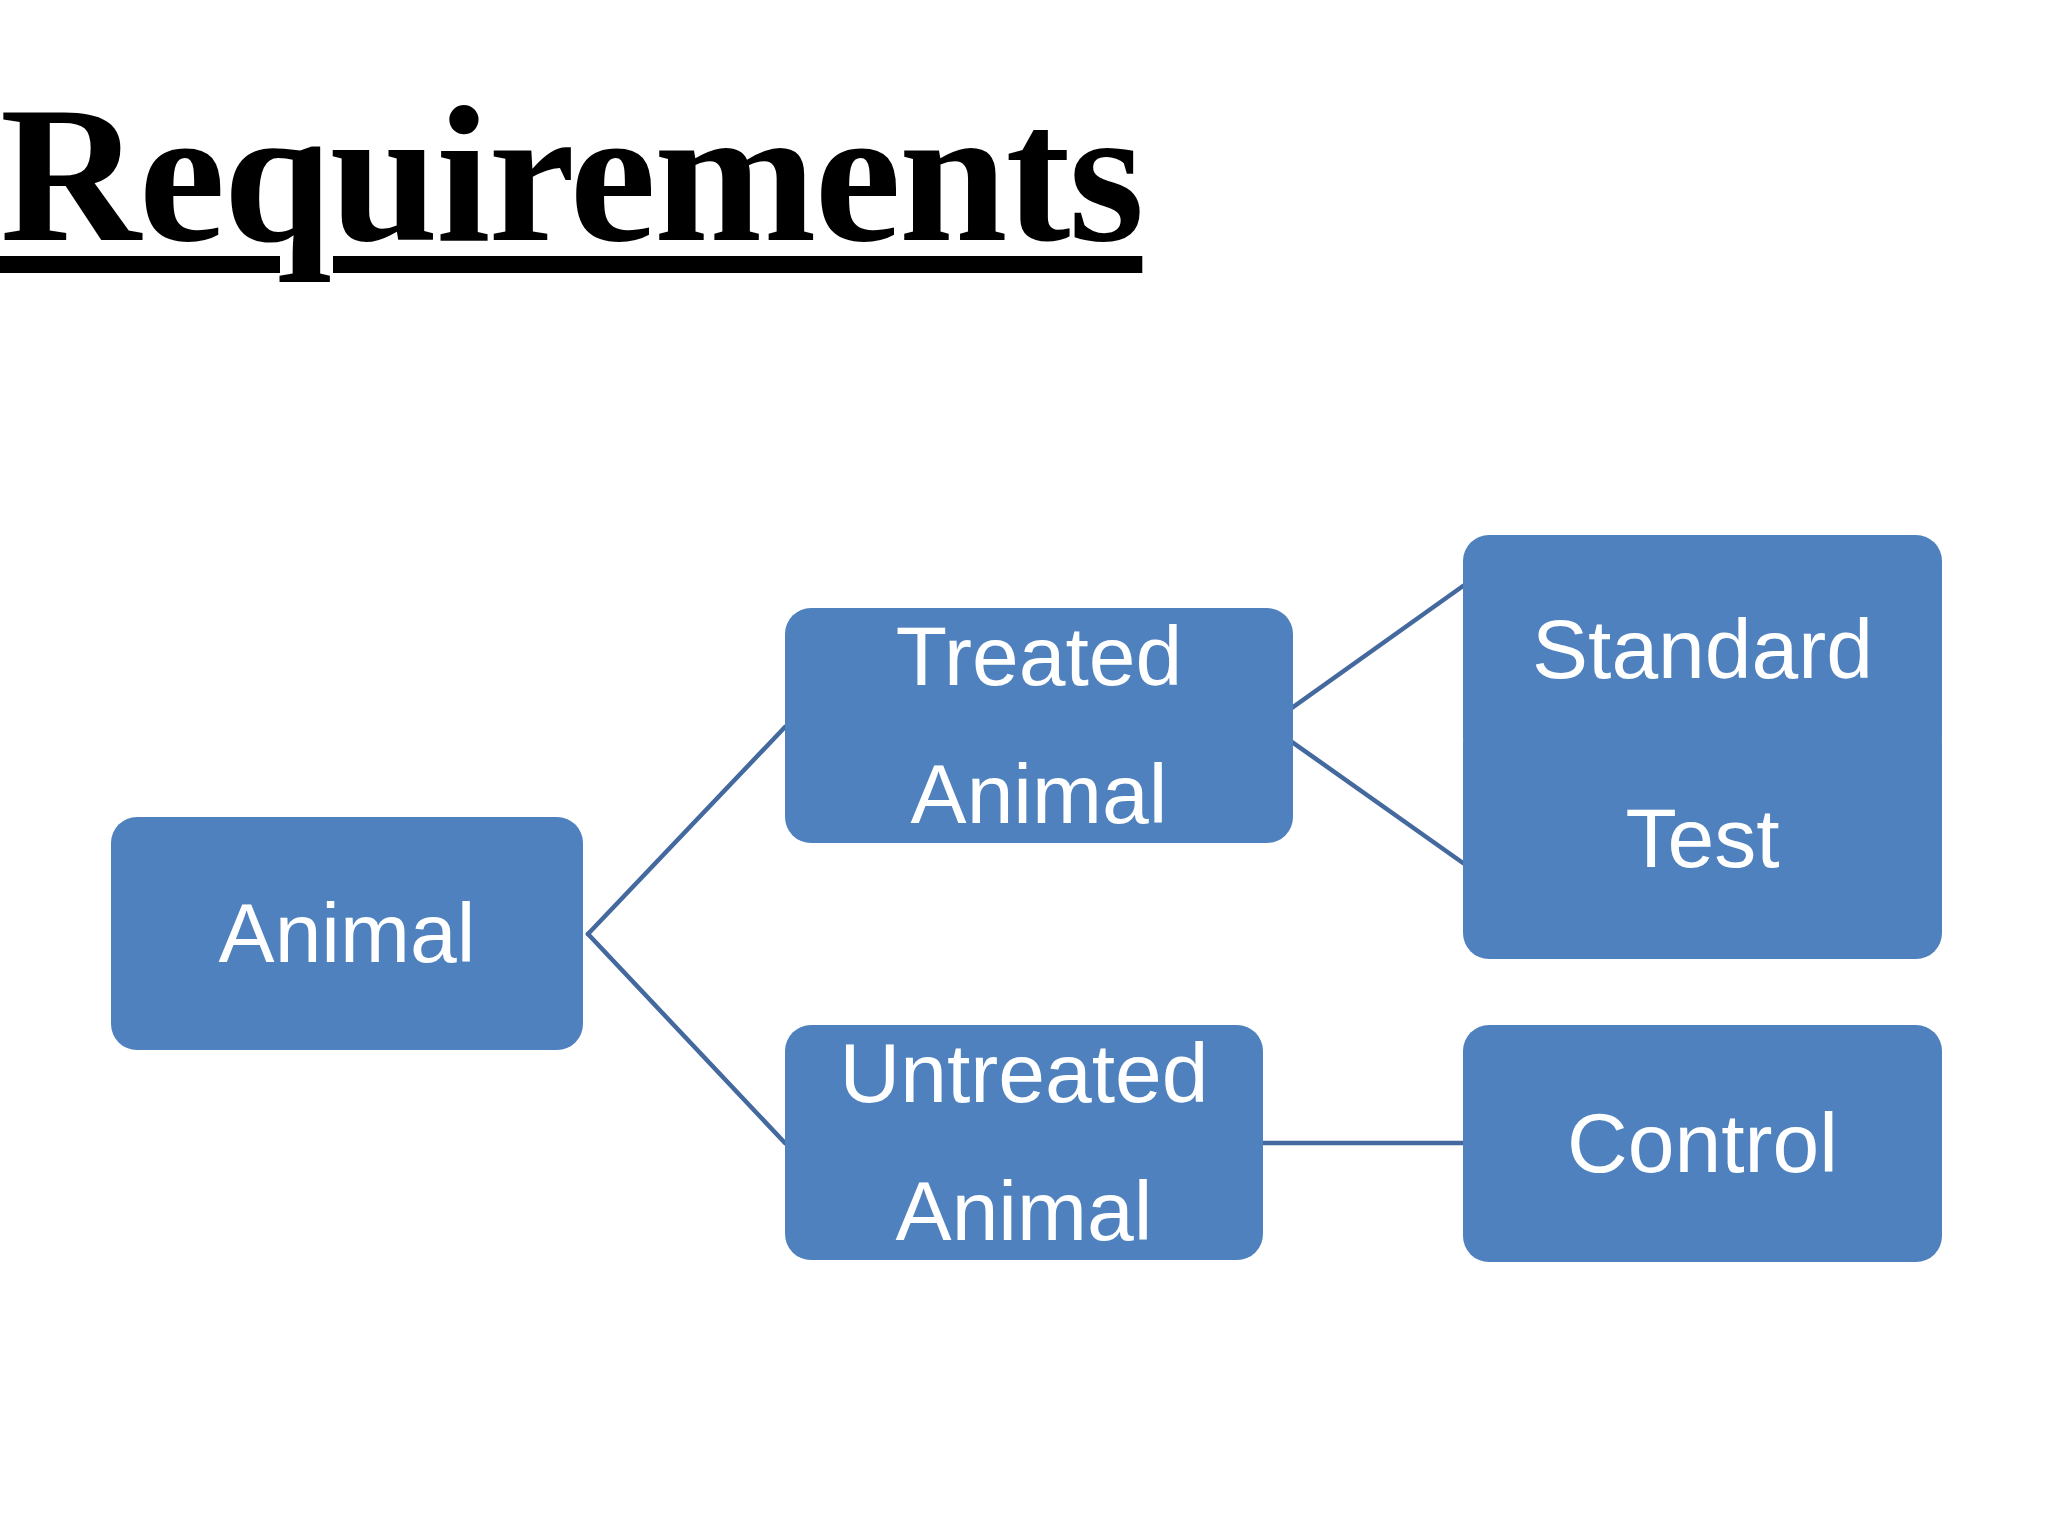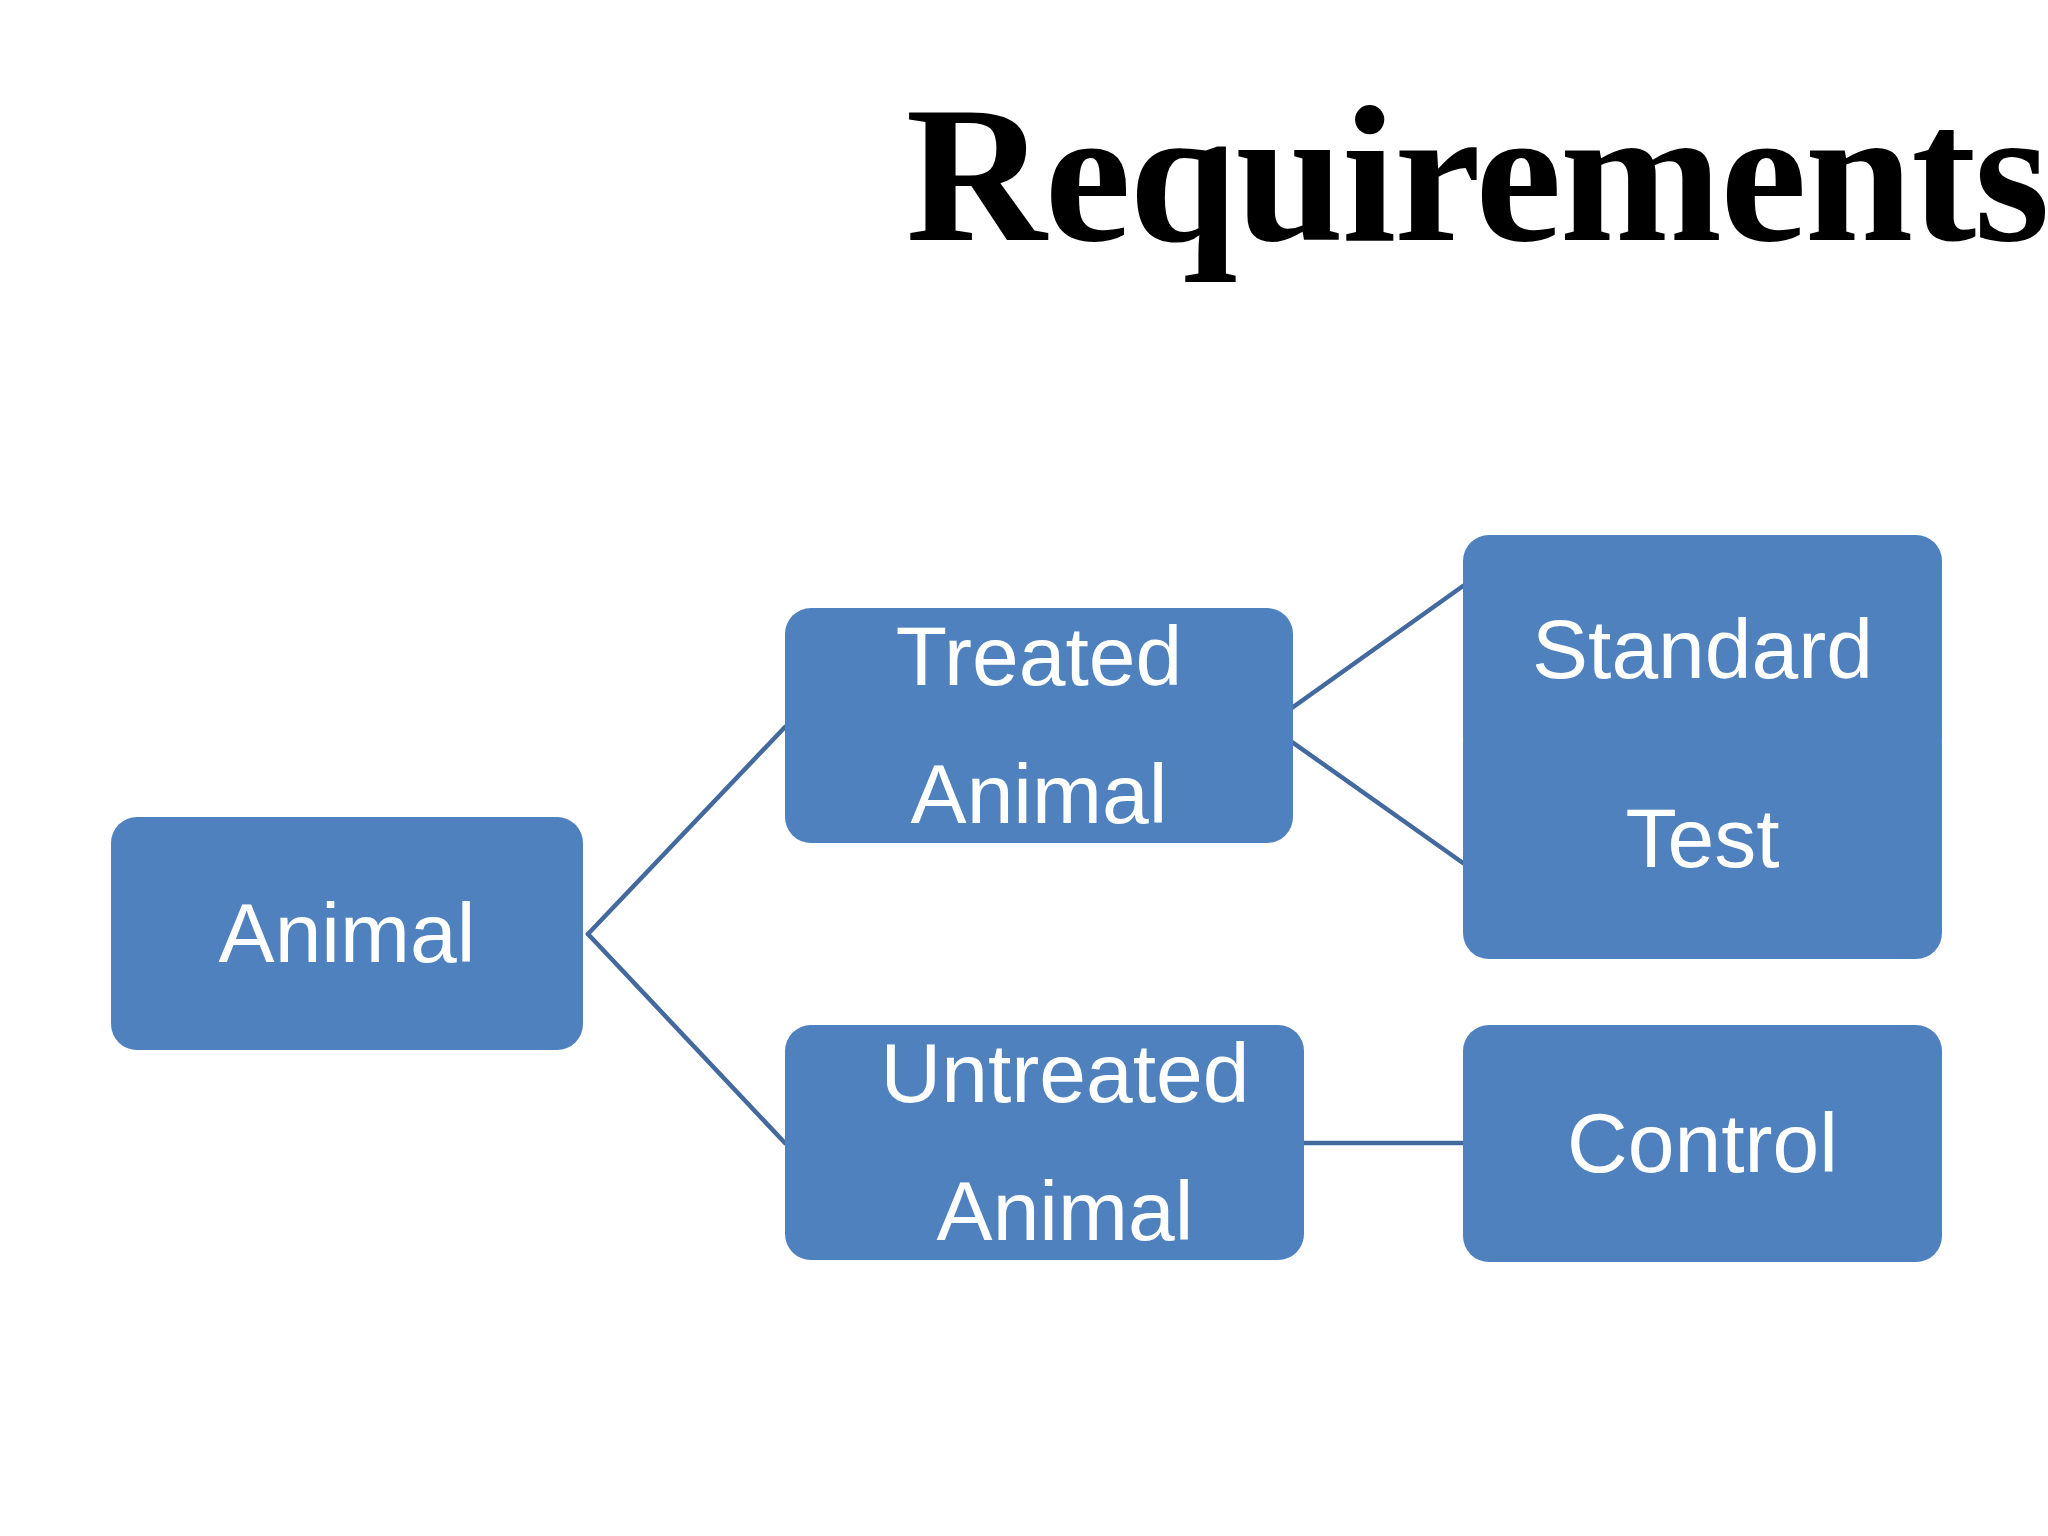--- a/index.html
+++ b/index.html
@@ -13,26 +13,27 @@
     height: 1536px;
     background: var(--background, #ffffff);
     overflow: hidden;
     font-family: "Liberation Sans", sans-serif;
   }
   .slide-title {
     position: absolute;
     top: 72px;
     left: 0;
     width: 2048px;
-    text-align: right;
+    text-align: left;
     font-family: "Liberation Serif", serif;
     font-weight: bold;
     font-size: 195px;
     line-height: 1.05;
     color: var(--title-color, #000000);
+    text-decoration: underline;
     text-decoration-thickness: 17px;
     text-underline-offset: 16px;
     letter-spacing: -2px;
   }
   .connectors {
     position: absolute;
     top: 0;
     left: 0;
     width: 2048px;
     height: 1536px;
@@ -45,21 +46,21 @@
     display: flex;
     align-items: center;
     justify-content: center;
     text-align: center;
     font-size: 84px;
     line-height: 1.64;
     white-space: pre-line;
   }
   .node-animal    { left: 111px;  top: 817px;  width: 472px; height: 233px; }
   .node-treated   { left: 785px;  top: 608px;  width: 508px; height: 235px; }
-  .node-untreated { left: 785px;  top: 1025px; width: 478px; height: 235px; padding-left: 41px; }
+  .node-untreated { left: 785px;  top: 1025px; width: 478px; height: 235px; }
   .node-standard  { left: 1463px; top: 491px;  width: 479px; height: 229px; margin-top: 44px; }
   .node-test      { left: 1463px; top: 718px;  width: 479px; height: 241px; }
   .node-control   { left: 1463px; top: 1025px; width: 479px; height: 237px; }
 </style>
 </head>
 <body>
 
 <div class="stage">
 
   <div class="slide-title">Requirements</div>

